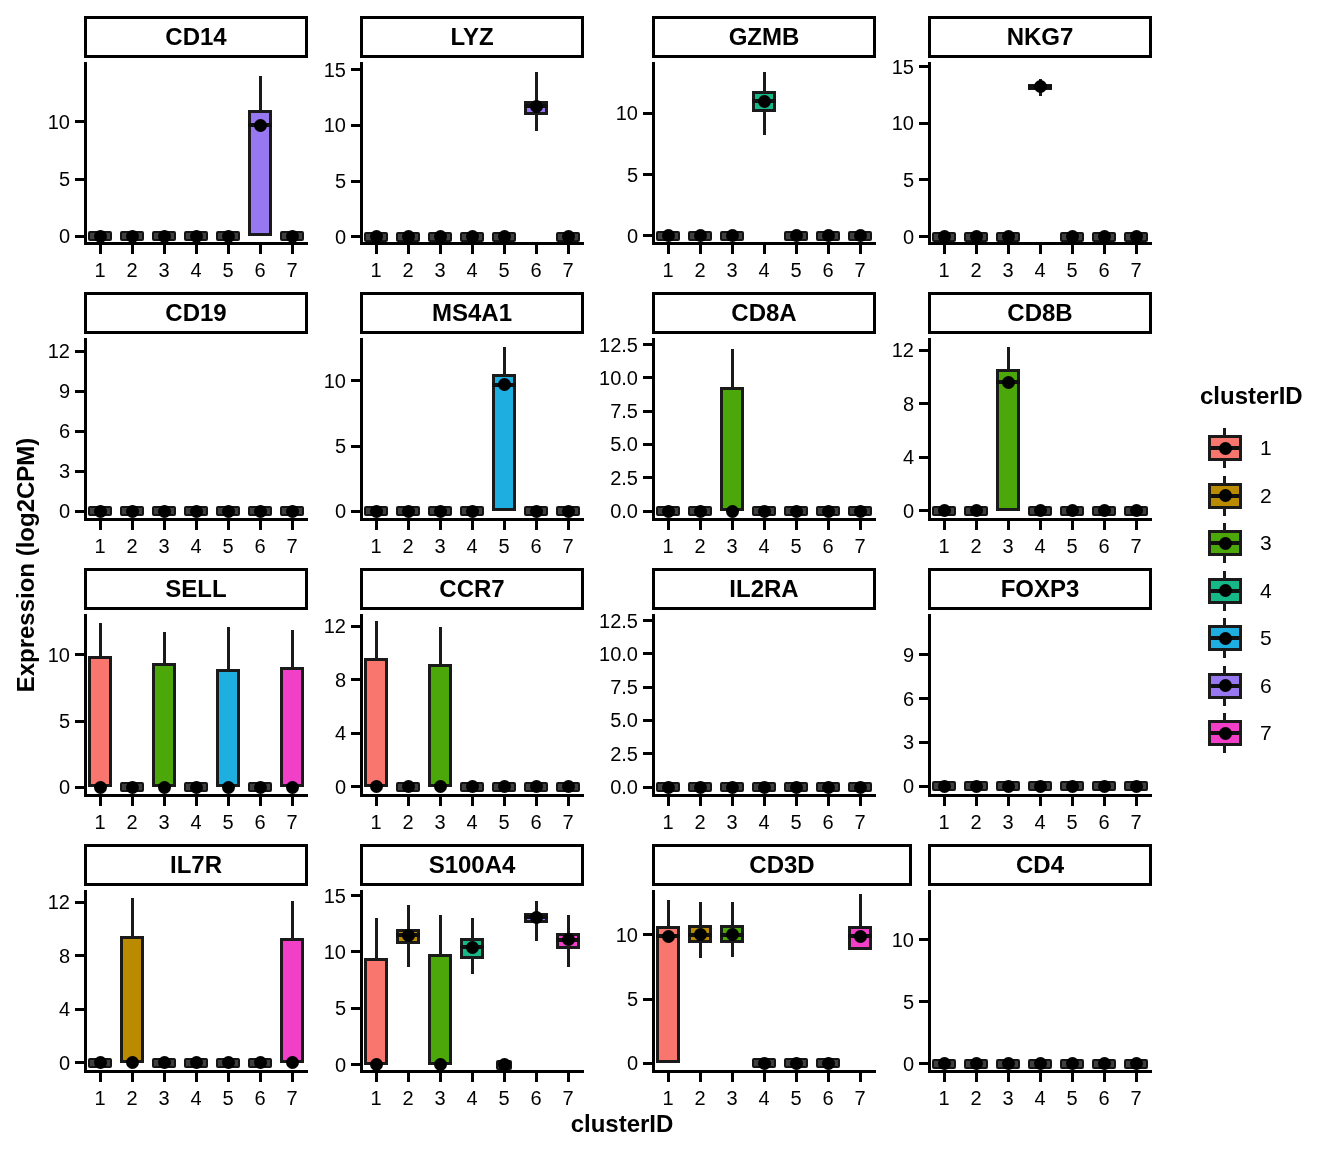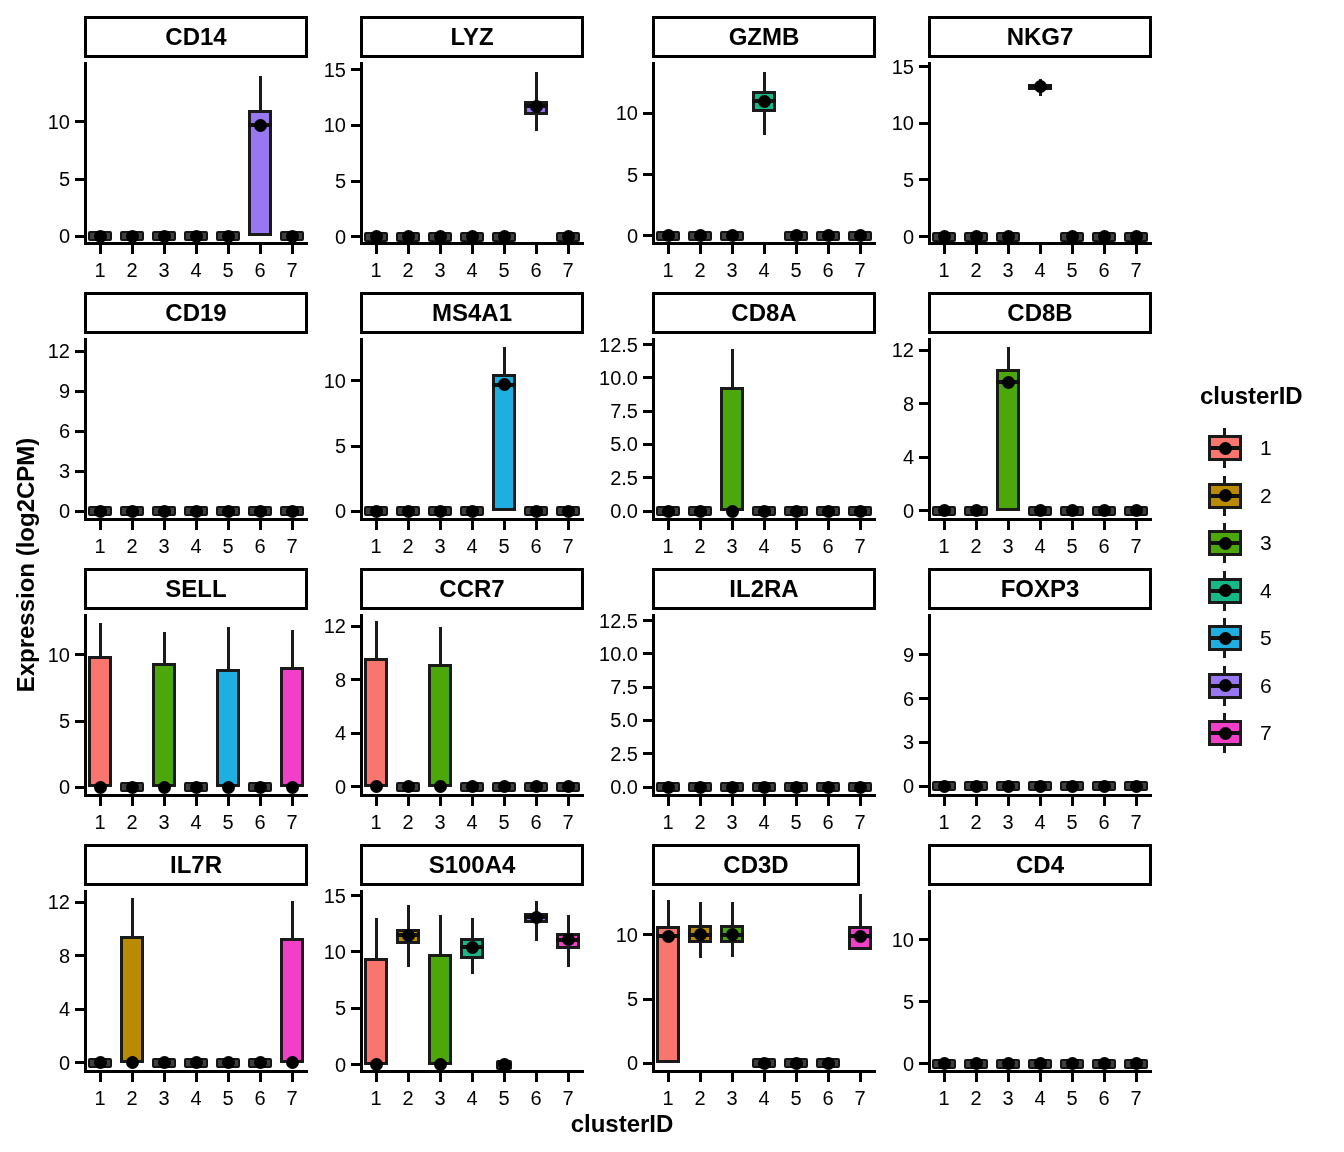--- a/index.html
+++ b/index.html
@@ -622,21 +622,21 @@
       <div class="whisk" style="left:534.5px;top:901.2615384615385px;height:11.261538461538407px;"></div>
       <div class="whisk" style="left:534.5px;top:922.6584615384616px;height:18.018461538461565px;"></div>
       <div class="box" style="left:524px;top:912.5230769230769px;width:24px;height:10.135384615384623px;background:#9878F0;"></div>
       <div class="med" style="left:524px;top:915.0276923076923px;width:24px;"></div>
       <div class="dot" style="left:529.5px;top:910.5276923076923px;"></div>
       <div class="whisk" style="left:566.5px;top:914.7753846153846px;height:18.018461538461565px;"></div>
       <div class="whisk" style="left:566.5px;top:948.56px;height:18.018461538461565px;"></div>
       <div class="box" style="left:556px;top:932.7938461538462px;width:24px;height:15.76615384615377px;background:#F23FC8;"></div>
       <div class="med" style="left:556px;top:937.5507692307692px;width:24px;"></div>
       <div class="dot" style="left:561.5px;top:933.0507692307692px;"></div>
-      <div class="strip" style="left:652px;top:844px;width:208px;height:42px;">
+      <div class="strip" style="left:652px;top:844px;width:260px;height:42px;">
         <span>CD3D</span>
       </div>
       <div class="plot" style="left:652px;top:890px;width:224px;height:183px;"></div>
       <div class="vtick" style="left:643px;top:1061.8684210526317px;width:9px;"></div>
       <div class="ylab" style="left:588px;top:1051.3684210526317px;width:50px;">0</div>
       <div class="vtick" style="left:643px;top:997.6578947368421px;width:9px;"></div>
       <div class="ylab" style="left:588px;top:987.1578947368421px;width:50px;">5</div>
       <div class="vtick" style="left:643px;top:933.4473684210526px;width:9px;"></div>
       <div class="ylab" style="left:588px;top:922.9473684210526px;width:50px;">10</div>
       <div class="htick" style="left:666.5px;top:1073px;height:9px;"></div>

